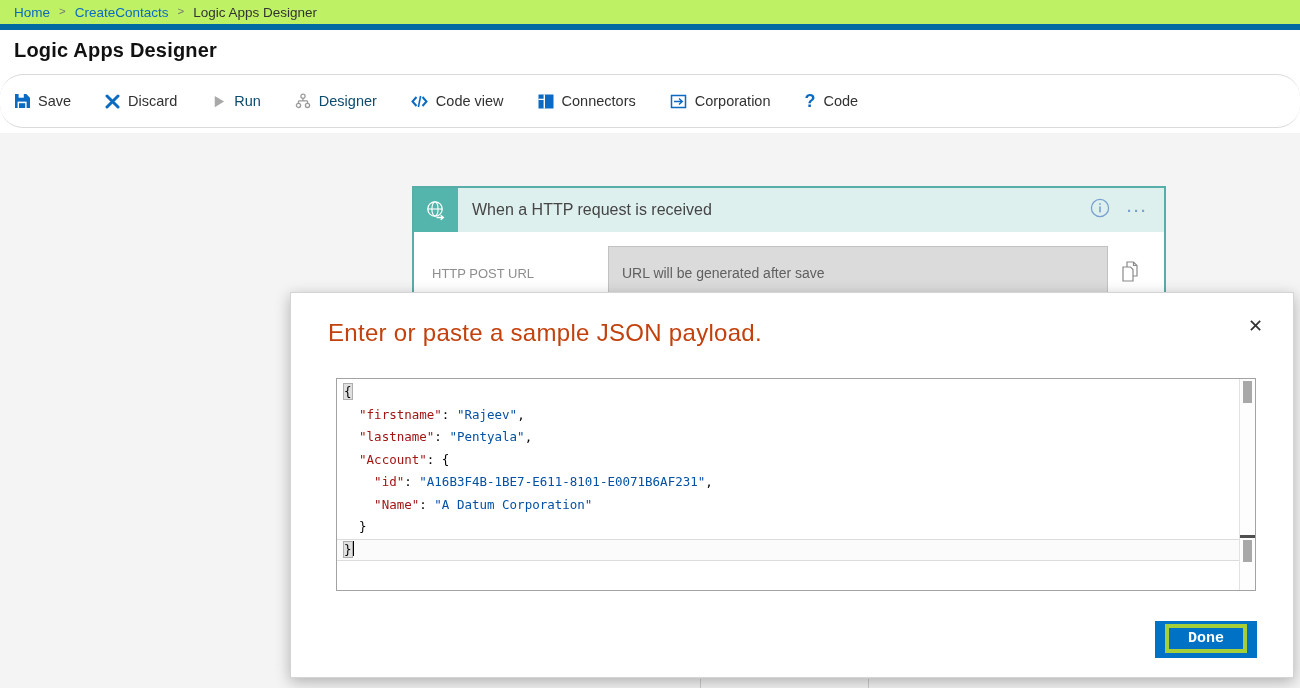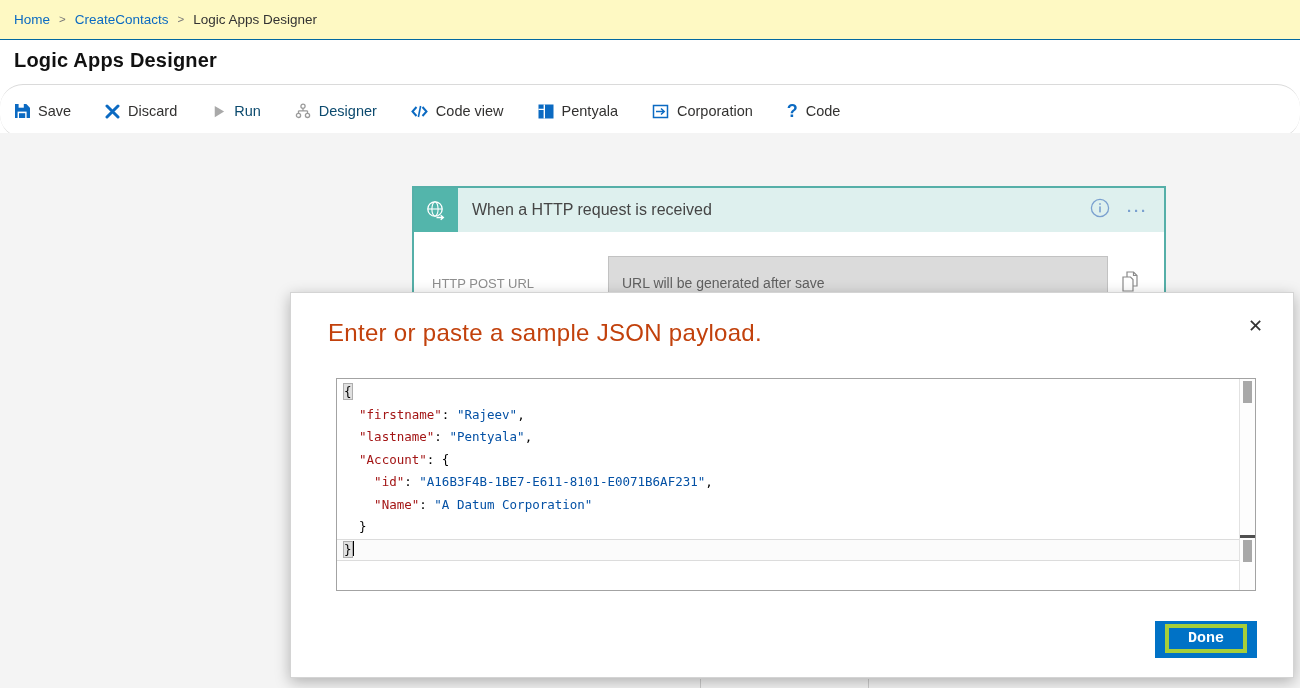--- a/index.html
+++ b/index.html
@@ -4,22 +4,22 @@
 <style>
   * { box-sizing: border-box; margin: 0; padding: 0; }
   html,body { width:1300px; height:688px; }
   body {
     font-family: "Liberation Sans", sans-serif;
     background:#ffffff; position:relative; overflow:hidden;
     color:#1a1a1a;
   }
   
   .breadcrumb {
-    height:40px; display:flex; align-items:center; padding:0 14px;
-    font-size:13.5px; border-bottom:1px solid #0369a1; background:#fef9c3;
+    height:30px; display:flex; align-items:center; padding:0 14px;
+    font-size:13.5px; border-bottom:6px solid #0369a1; background:#bef264;
   }
   .crumb-link { color:#0b6ac2; cursor:pointer; }
   .crumb-current { color:#333; }
   .crumb-sep { color:#777; margin:0 9px; font-size:11.5px; transform:translateY(-1px); }
 
   
   .title-row { padding:9px 14px 12px; background:#fff; }
   .page-title { font-size:20px; font-weight:700; color:#111; letter-spacing:.2px; }
 
   
@@ -45,21 +45,21 @@
     border:2px solid #55afa8; background:#fff; z-index:2;
   }
   .card-header { display:flex; align-items:center; height:44px; background:#def0ee; }
   .card-icon-box {
     width:44px; height:44px; background:#53b5ab; flex:0 0 44px;
     display:flex; align-items:center; justify-content:center;
   }
   .card-title { flex:1; padding-left:14px; font-size:16px; color:#454545; }
   .card-header-actions { display:flex; align-items:center; gap:16px; padding-right:16px; }
   .more-glyph { color:#7aa0cf; font-size:15px; font-weight:700; letter-spacing:2px; cursor:pointer; }
-  .card-body { display:flex; align-items:center; background:#fff; padding:24px 24px 40px 18px; }
+  .card-body { display:flex; align-items:center; background:#fff; padding:14px 24px 40px 18px; }
   .field-label { width:160px; flex:0 0 160px; color:#8e8e8e; font-size:13px; }
   .field-input {
     flex:1; height:54px; margin-left:16px; background:#dbdbdb; border:1px solid #c2c2c2;
     display:flex; align-items:center; padding:0 13px; color:#606060; font-size:14px;
   }
   .copy-btn { background:none; border:none; margin-left:12px; cursor:pointer; padding:0; }
 
   
   .modal {
     position:absolute; left:290px; top:292px; width:1004px; height:386px;
@@ -185,21 +185,21 @@
     <span>Code view</span>
   </button>
 
   <button class="tb-item">
     <span>
       <svg width="16" height="15" viewBox="0 0 16 15">
         <rect x="0.5" y="0.5" width="15" height="14" fill="#0b6ac2"></rect>
         <path d="M6.3 0.5 V14.5 M0.5 5.4 H6.3" stroke="#fff" stroke-width="1.4" fill="none"></path>
       </svg>
     </span>
-    <span>Pentyala</span>
+    <span>Connectors</span>
   </button>
 
   <button class="tb-item">
     <span>
       <svg width="17" height="15" viewBox="0 0 17 15">
         <rect x="1.5" y="1.5" width="14" height="12" fill="#fff" stroke="#0b6ac2" stroke-width="1.5"></rect>
         <path d="M4 7.5 H11.5" stroke="#0b6ac2" stroke-width="1.5" fill="none"></path>
         <path d="M9 4.5 L12.2 7.5 L9 10.5" stroke="#0b6ac2" stroke-width="1.5" fill="none"></path>
       </svg>
     </span>

